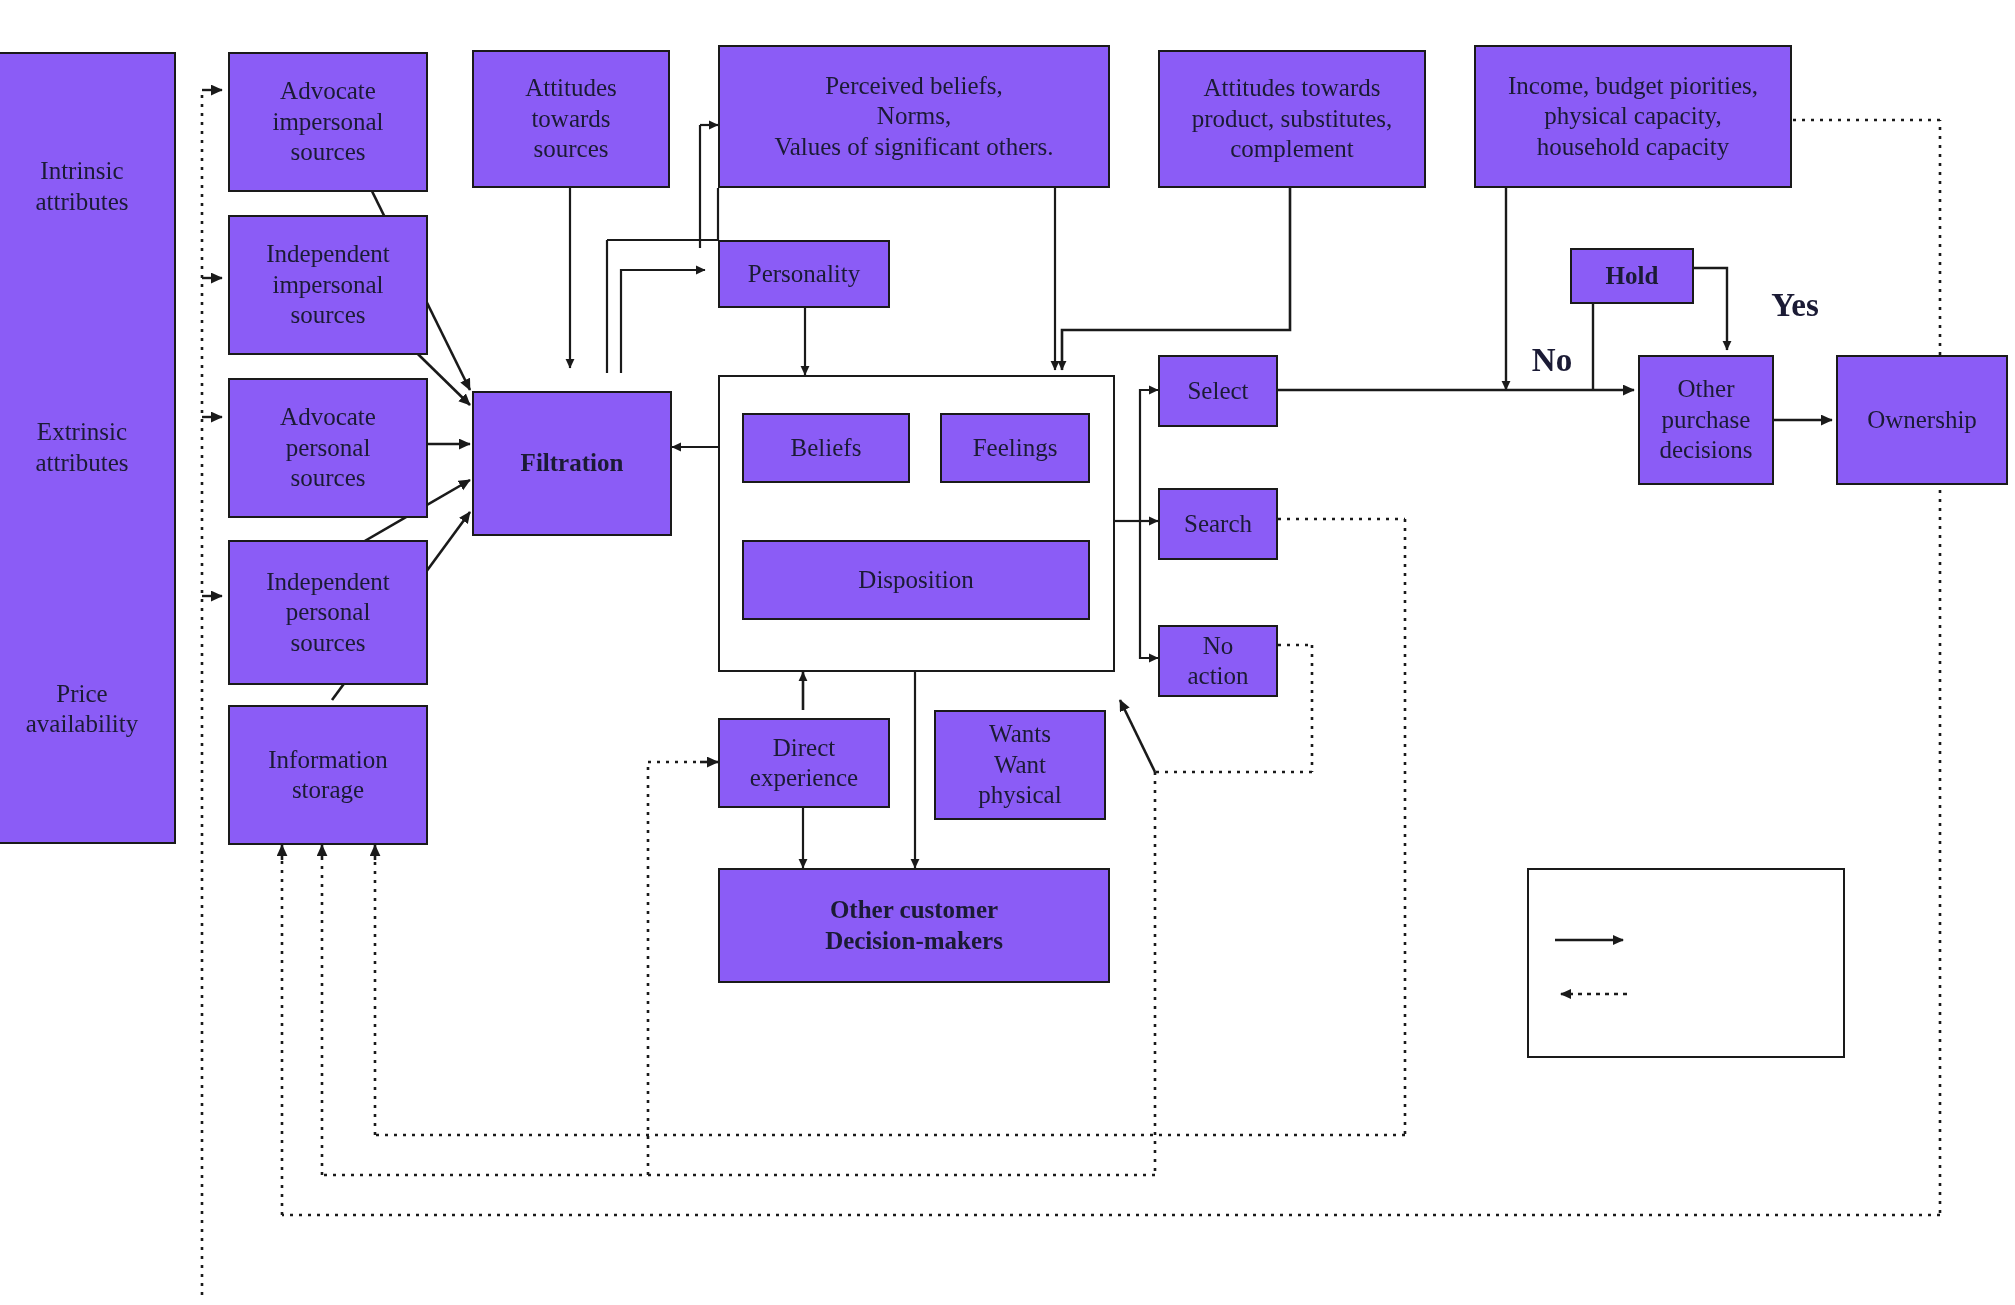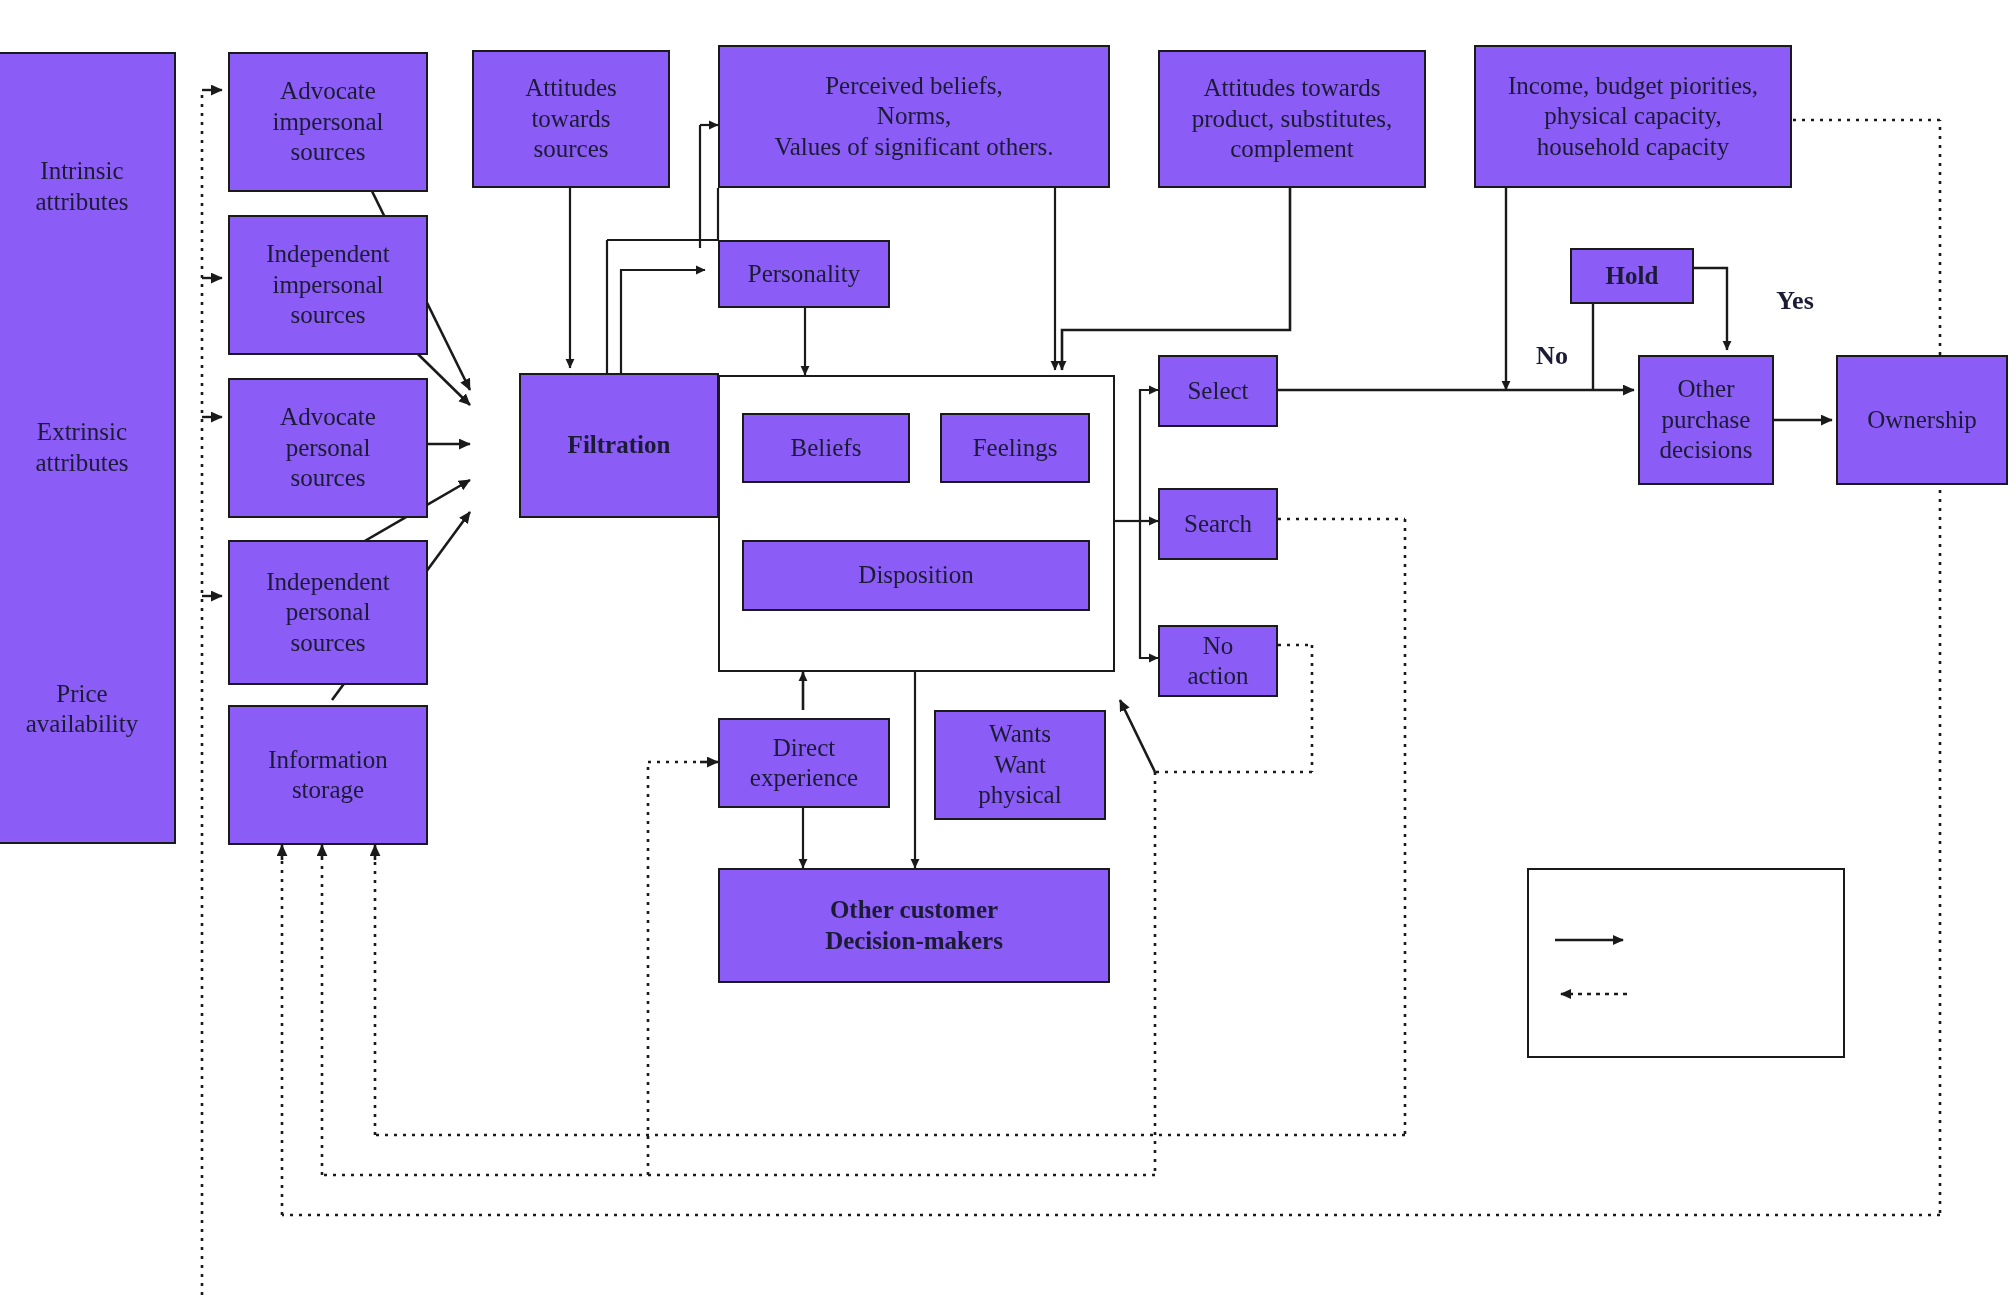--- a/index.html
+++ b/index.html
@@ -33,21 +33,21 @@
     padding: 2px 6px;
     z-index: 5;
   }
   .box.bold { font-weight: bold; }
   .box.open-left {
     border-left: none;
   }
   .box .lbl { display: block; width: 100%; }
   .plain-text {
     position: absolute;
-    font-size: 26px;
+    font-size: 33px;
     line-height: 1.22;
     text-align: center;
     color: #1b1b35;
     z-index: 6;
   }
   .plain-text.bold { font-weight: bold; }
   svg.wires {
     position: absolute;
     left: 0; top: 0;
     width: 2015px;
@@ -273,39 +273,39 @@
   </div>
 
   <div class="box" style="left:1474px; top:45px; width:318px; height:143px;">
     <span class="lbl">
       <span>Income, budget piorities,</span><br>
       <span>physical capacity,</span><br>
       <span>household capacity</span>
     </span>
   </div>
 
-  <div class="box bold" style="left:472px; top:373px; width:200px; height:145px;margin-left:47px;">
+  <div class="box bold" style="left:472px; top:391px; width:200px; height:145px;">
     <span class="lbl">Filtration</span>
   </div>
 
   <div class="box" style="left:718px; top:240px; width:172px; height:68px;">
     <span class="lbl">Personality</span>
   </div>
 
   <div style="position:absolute; left:718px; top:375px; width:397px; height:297px; border:2.4px solid #1a1a1a; background:#fff; box-sizing:border-box; z-index:3;"></div>
 
   <div class="box" style="left:742px; top:413px; width:168px; height:70px; z-index:6;">
     <span class="lbl">Beliefs</span>
   </div>
 
   <div class="box" style="left:940px; top:413px; width:150px; height:70px; z-index:6;">
     <span class="lbl">Feelings</span>
   </div>
 
-  <div class="box" style="left:742px; top:540px; width:348px; height:71px; z-index:6;">
+  <div class="box" style="left:742px; top:540px; width:348px; height:80px; z-index:6;">
     <span class="lbl">Disposition</span>
   </div>
 
   <div class="box" style="left:718px; top:710px; width:172px; height:90px;margin-top:8px;">
     <span class="lbl">
       <span>Direct</span><br>
       <span>experience</span>
     </span>
   </div>
 

